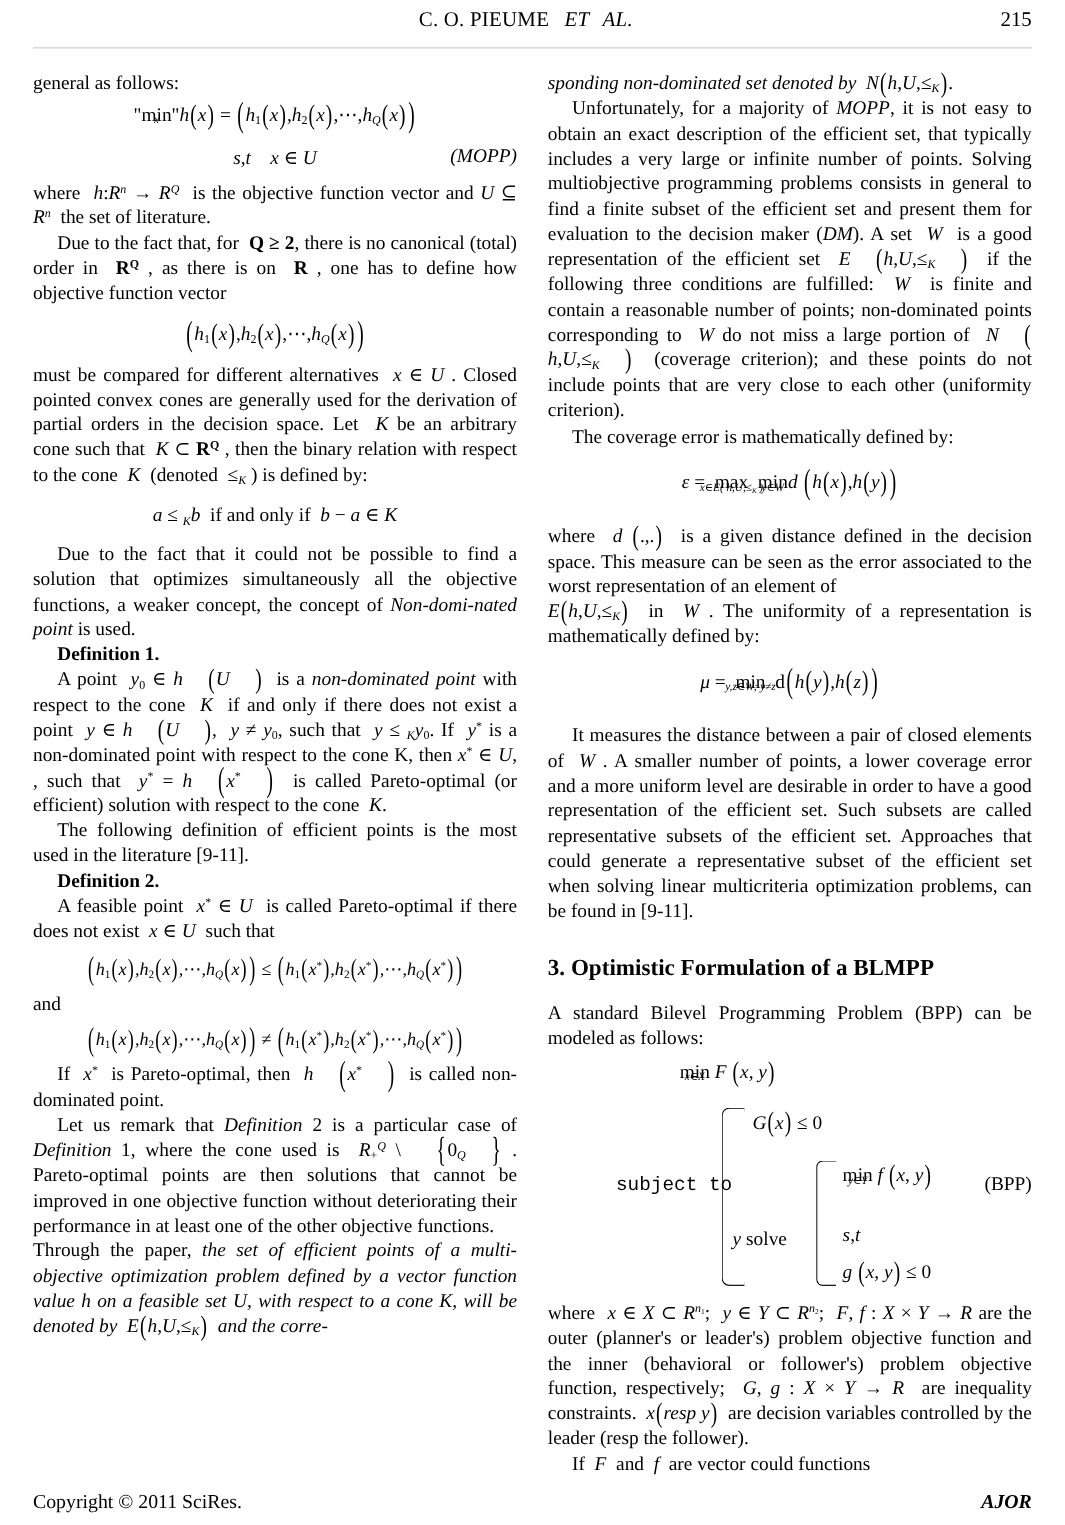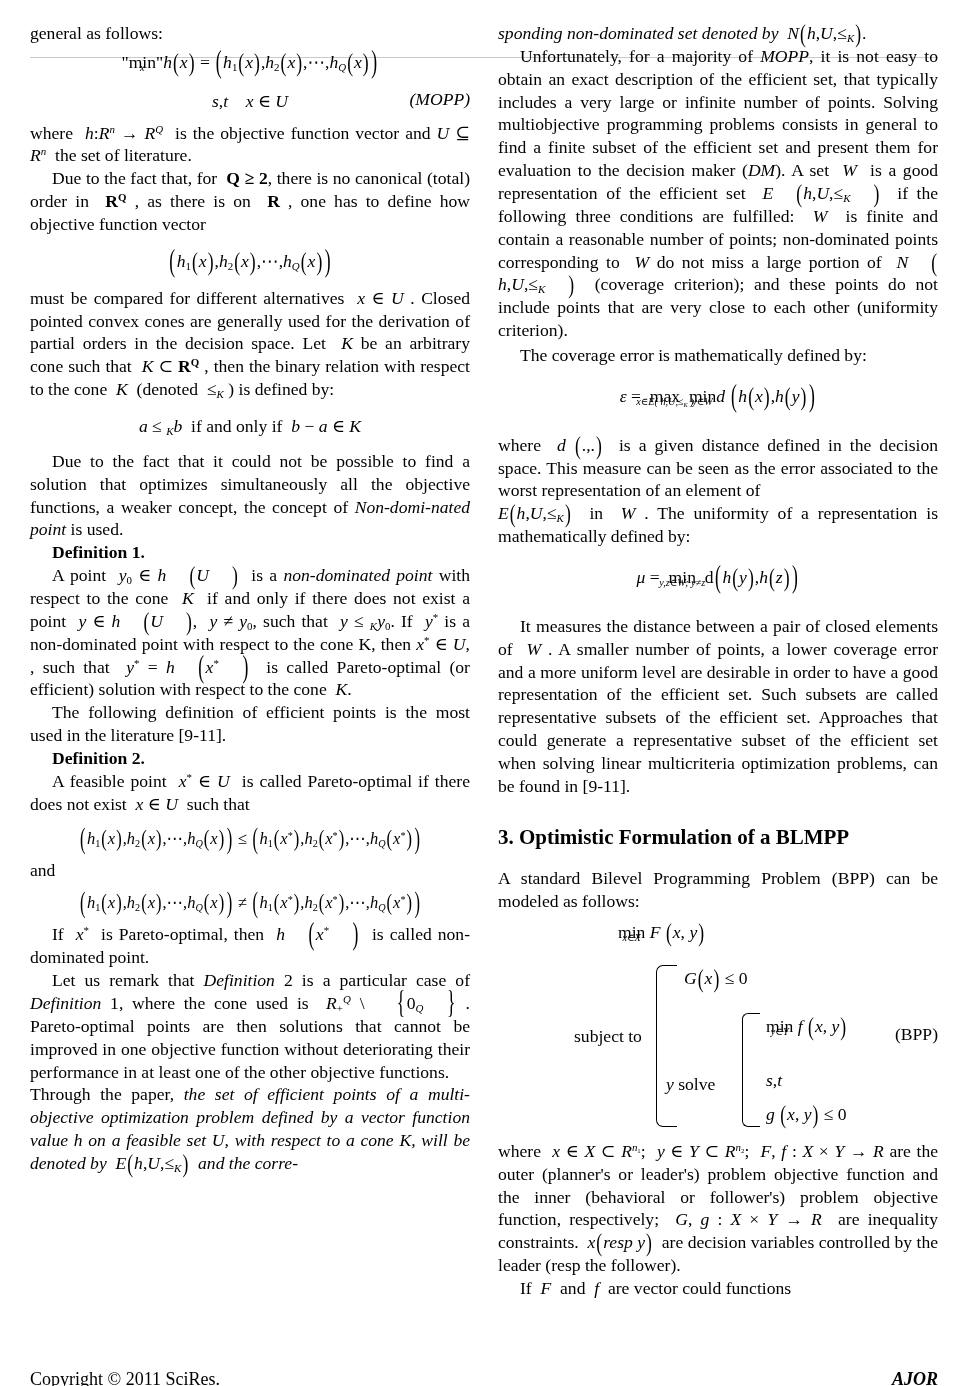--- a/index.html
+++ b/index.html
@@ -144,22 +144,23 @@
     margin: 8px 0 0 0;
     height: 215px;
   }
   .bpp-min {
     position: absolute;
     left: 120px;
     top: 0;
   }
   .bpp-subject {
     position: absolute;
-    left: 76px;
+    left: 62px;
     top: 104px;
+    font-family: Liberation Mono, monospace;
   }
   .brace-outer {
     position: absolute;
     left: 158px;
     top: 44px;
     width: 20px;
     height: 160px;
     border-left: 1.6px solid #000;
     border-top: 1.6px solid #000;
     border-bottom: 1.6px solid #000;
@@ -198,20 +199,26 @@
     font-weight: bold;
     font-style: italic;
     margin-left: 48px;
   }
 </style>
 </head>
 <body>
 
 <div class="page">
 
+  <div class="runhead">
+    <div class="runhead-title">
+      <span>C. O. PIEUME</span><span class="et-al"><em>ET</em><em>AL.</em></span>
+    </div>
+    <div class="runhead-page">215</div>
+  </div>
   <div class="runrule"></div>
 
   <div class="columns">
 
     <div class="col">
 
       <p>general as follows:</p>
 
       <div class="eq" style="margin-top:6px;">
         <div style="text-align:center;">

